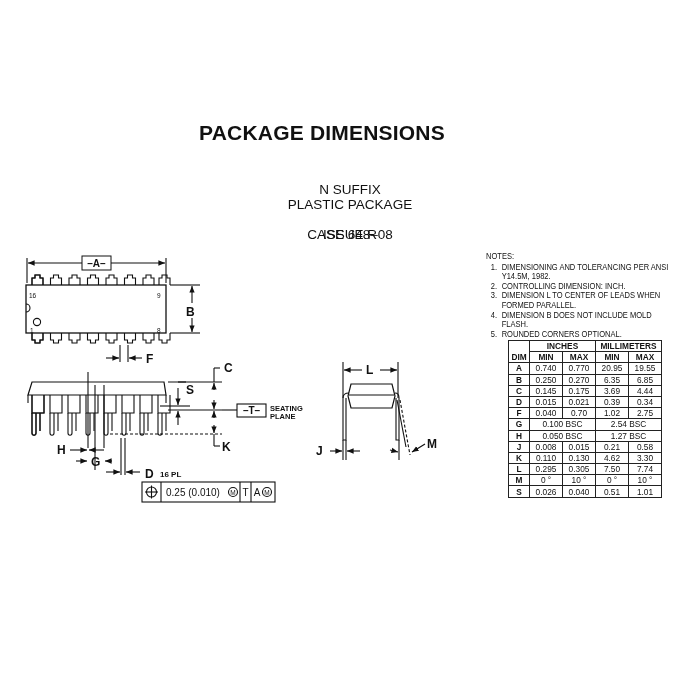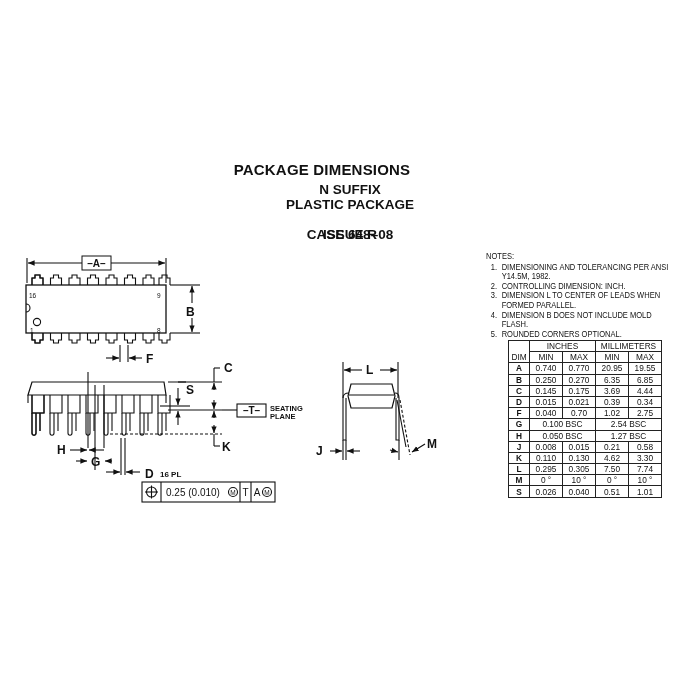--- a/index.html
+++ b/index.html
@@ -1,34 +1,34 @@
 <!DOCTYPE html>
 <html><head>
 <meta charset="utf-8">
 <style>
   html, body { margin: 0; padding: 0; background: #ffffff; }
   body { width: 700px; height: 700px; position: relative; overflow: hidden;
          font-family: "Liberation Sans", sans-serif; color: #111; }
   .abs { position: absolute; }
   .title { left: 0; width: 644px; top: 121px; text-align: center;
-           font-weight: bold; font-size: 15px; letter-spacing: 0.2px; margin-top: 40px; }
-  .pkg { left: 0; width: 700px; text-align: center; font-size: 13.5px; line-height: 15px; font-weight: bold; }
-  .pkg.bold { font-weight: bold; }
+           font-weight: bold; font-size: 21px; letter-spacing: 0.2px; }
+  .pkg { left: 0; width: 700px; text-align: center; font-size: 13.5px; line-height: 15px; }
+  .pkg.bold { font-weight: normal; }
   svg { position: absolute; left: 0; top: 0; }
   svg text { font-family: "Liberation Sans", sans-serif; fill: #111; }
   .notes { left: 486px; top: 252px; font-size: 8.2px; line-height: 9.6px; width: 210px;
            transform: scaleX(0.92); transform-origin: left top; }
   .notes .hd { margin-bottom: 1px; }
   .notes .item { display: flex; }
   .notes .num { width: 12px; text-align: right; margin-right: 5px; flex: none; }
   table.dims { position: absolute; left: 508px; top: 340px; border-collapse: collapse;
                font-size: 8.3px; }
   table.dims td, table.dims th { border: 1px solid #222; padding: 0; height: 10.2px;
                text-align: center; font-weight: normal; }
-  table.dims th { font-weight: normal; }
+  table.dims th { font-weight: bold; }
   table.dims td.dim { width: 20px; font-weight: bold; }
   table.dims td.v { width: 32px; }
   table.dims .grp { height: 11px; }
 </style>
 </head>
 <body>
 
 <div class="abs title">PACKAGE DIMENSIONS</div>
 <div class="abs pkg bold" style="top:182px">N SUFFIX</div>
 <div class="abs pkg" style="top:197px">PLASTIC PACKAGE</div>

